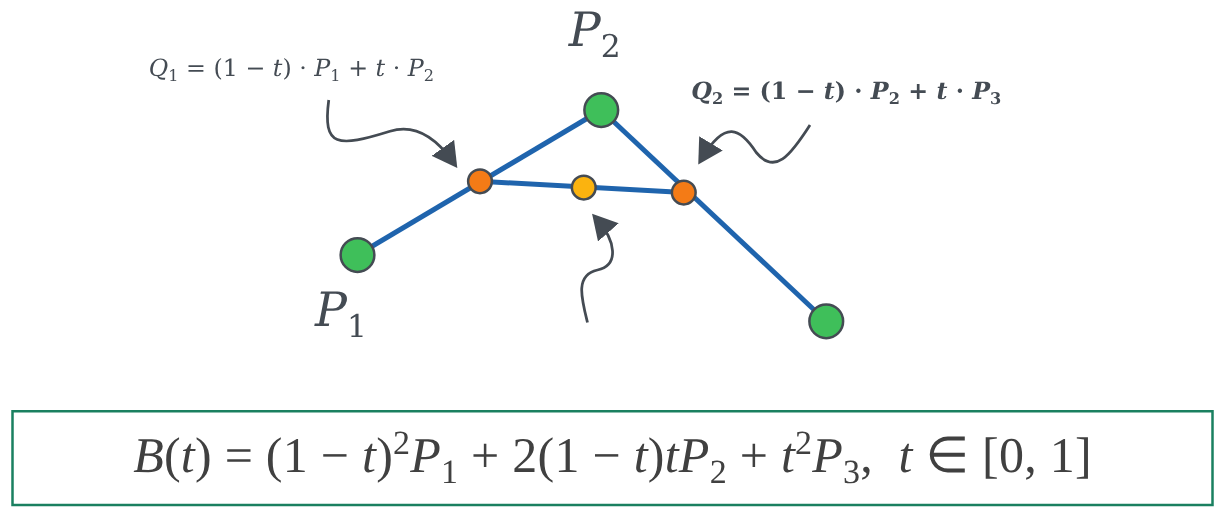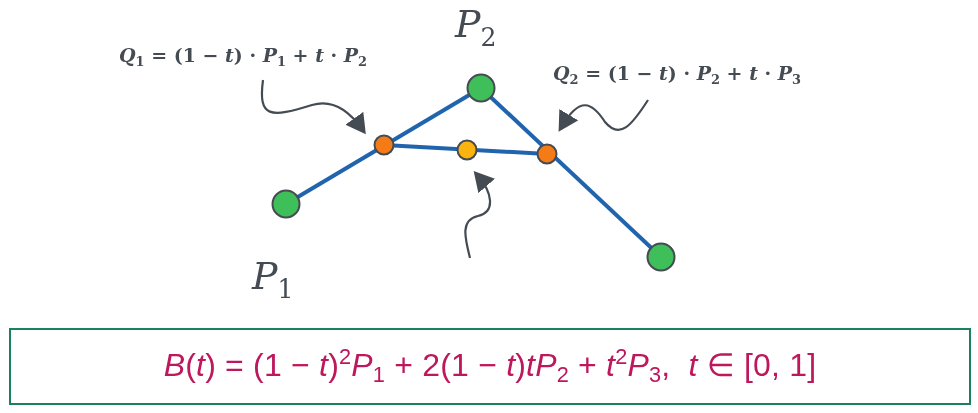--- a/index.html
+++ b/index.html
@@ -12,22 +12,22 @@
     .sup { font-size: 0.68em; vertical-align: 0.55em; font-style: normal; }
     .eq-small { font-size: 19px; }
     .pt-label { font-size: 38px; font-style: italic; }
     .pt-label .sub { font-size: 0.66em; vertical-align: -0.35em; font-style: normal; }
     .formula-box {
       position: absolute; left: 9px; top: 328px; width: 958px; height: 73px;
       border: 2px solid #1a8060; box-sizing: content-box;
       display: flex; align-items: center; justify-content: center;
     }
     .formula {
-      font-family: Liberation Sans, sans-serif;
-      font-size: 32px; color: #be185d; white-space: nowrap; letter-spacing: 0.2px;
+      font-family: Liberation Serif, serif;
+      font-size: 40px; color: #404040; white-space: nowrap; letter-spacing: 0.2px;
     }
     .formula .it { font-style: italic; }
   </style>
 </head>
 <body>
 
 <div class="canvas">
   <svg width="978" height="413" viewBox="0 0 978 413" style="position:absolute;left:0;top:0">
     <defs>
       <marker id="arrowhead" markerWidth="10" markerHeight="10" refX="6" refY="5" orient="auto" markerUnits="strokeWidth">
@@ -48,28 +48,28 @@
     </g>
 
     <circle cx="286" cy="204" r="13.5" fill="#3fbf5a" stroke="#444b53" stroke-width="2"></circle>
     <circle cx="481" cy="88" r="13.5" fill="#3fbf5a" stroke="#444b53" stroke-width="2"></circle>
     <circle cx="661" cy="257" r="13.5" fill="#3fbf5a" stroke="#444b53" stroke-width="2"></circle>
     <circle cx="384" cy="145" r="9.5" fill="#f47b16" stroke="#444b53" stroke-width="2"></circle>
     <circle cx="547" cy="154" r="9.5" fill="#f47b16" stroke="#444b53" stroke-width="2"></circle>
     <circle cx="467" cy="150" r="9.5" fill="#fbb30f" stroke="#444b53" stroke-width="2"></circle>
   </svg>
 
-  <div class="label math pt-label" style="left:252px;top:226px;margin-top:28px;">
+  <div class="label math pt-label" style="left:252px;top:226px;">
     <span>P</span><span class="sub">1</span>
   </div>
   <div class="label math pt-label" style="left:455px;top:2px;">
     <span>P</span><span class="sub">2</span>
   </div>
 
-  <div class="label math eq-small" style="left:119px;top:44px;font-weight:bold;">
+  <div class="label math eq-small" style="left:119px;top:44px;">
     <span class="it">Q</span><span class="sub">1</span><span> = (1 − </span><span class="it">t</span><span>) · </span><span class="it">P</span><span class="sub">1</span><span> + </span><span class="it">t</span><span> · </span><span class="it">P</span><span class="sub">2</span>
   </div>
 
   <div class="label math eq-small" style="left:553px;top:62px;font-weight:bold;">
     <span class="it">Q</span><span class="sub">2</span><span> = (1 − </span><span class="it">t</span><span>) · </span><span class="it">P</span><span class="sub">2</span><span> + </span><span class="it">t</span><span> · </span><span class="it">P</span><span class="sub">3</span>
   </div>
 
 
   <div class="formula-box">
     <div class="formula">

